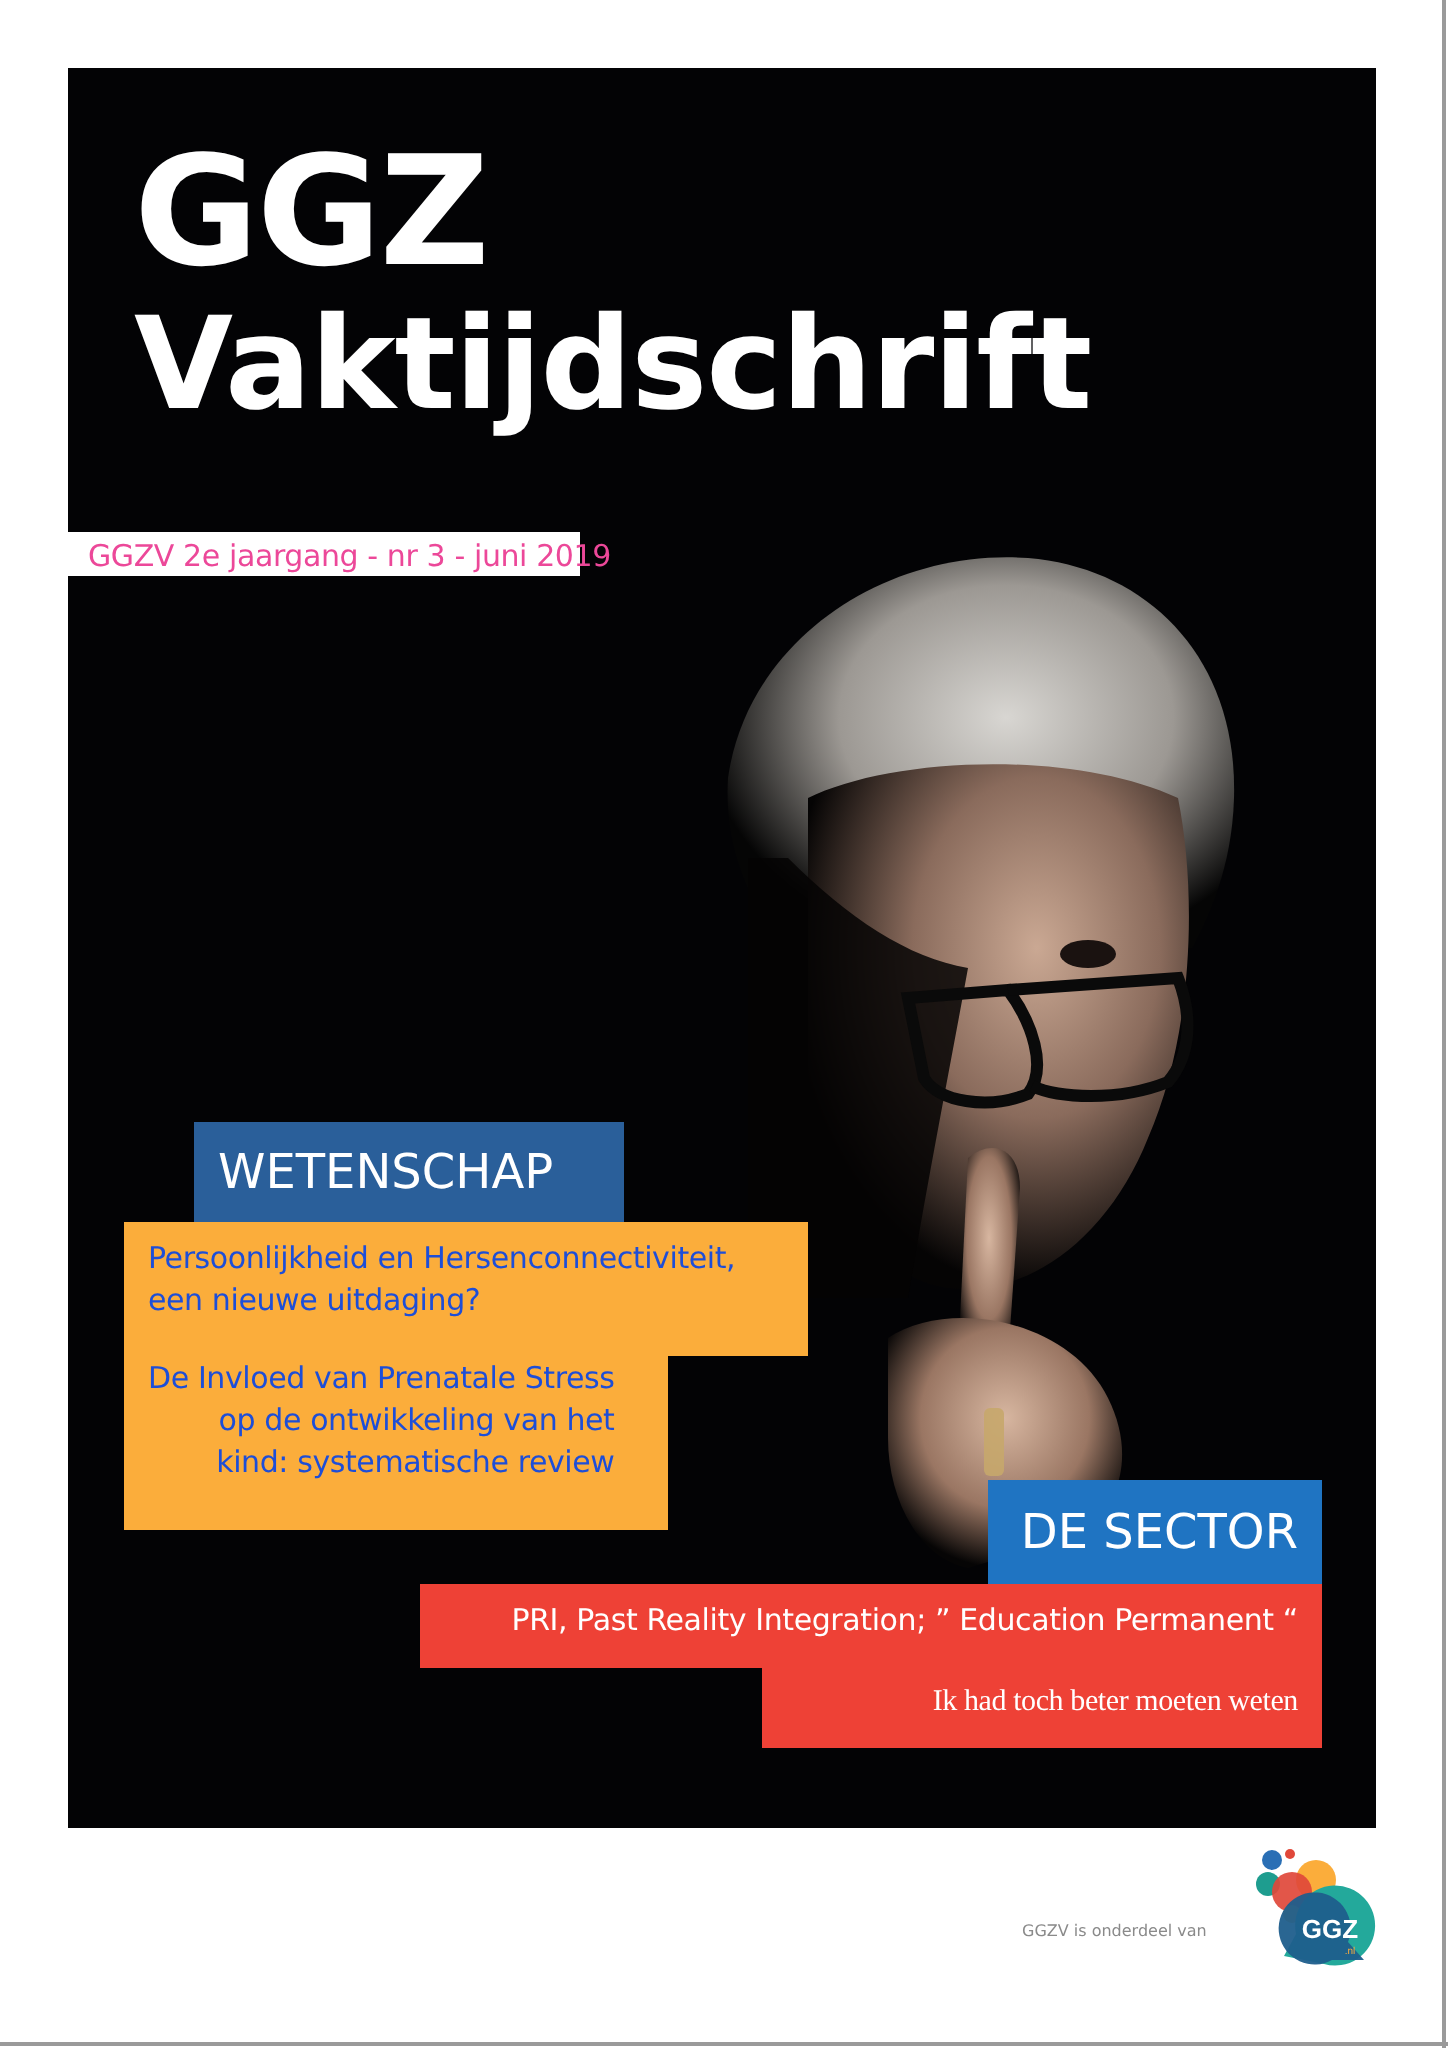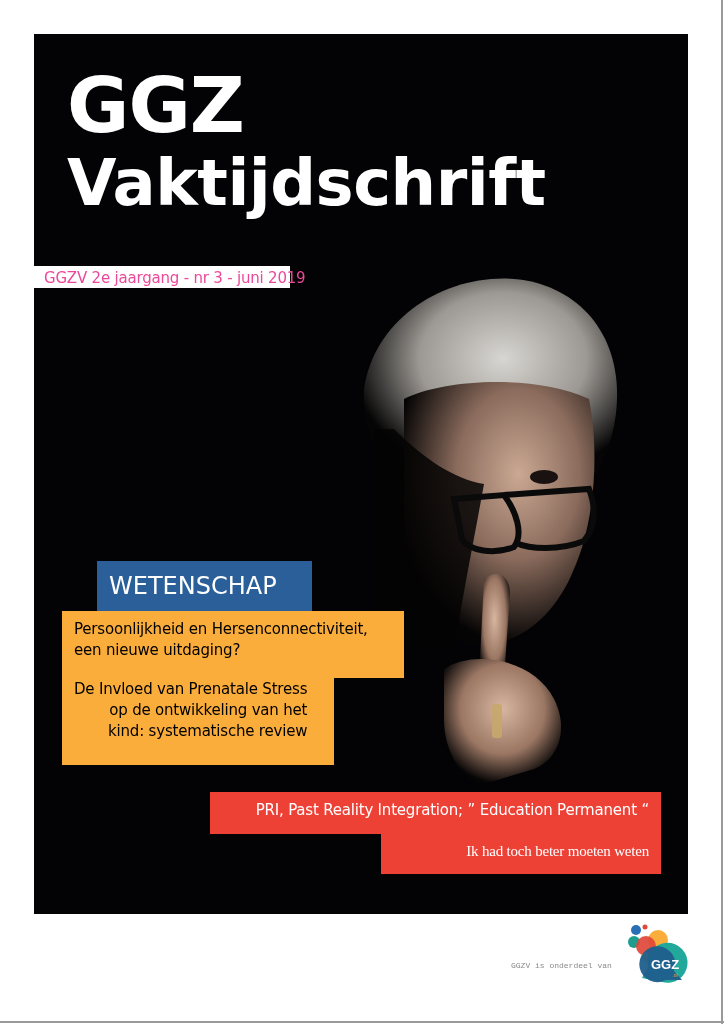--- a/index.html
+++ b/index.html
@@ -21,33 +21,33 @@
 
     
     .portrait { position: absolute; left: 300px; top: 215px; width: 300px; height: 560px; }
 
     .box { position: absolute; color: #ffffff; box-sizing: border-box; }
     .sec-wetenschap { left: 28px; top: 527px; width: 215px; height: 50px; background: #2a5f9a; margin-left: 35px; }
     .sec-wetenschap span { position: absolute; left: 12px; top: 11px; font-size: 24px; letter-spacing: 0px; white-space: nowrap; }
 
     .orange1 { left: 28px; top: 577px; width: 342px; height: 67px; background: #fbad3b; }
     .orange2 { left: 28px; top: 644px; width: 272px; height: 87px; background: #fbad3b; }
-    .art-text { position: absolute; left: 12px; font-size: 15px; line-height: 21px; color: #000000; white-space: pre-line; letter-spacing: -0.2px; }
+    .art-text { position: absolute; left: 12px; font-size: 15px; line-height: 21px; color: #1d4ed8; white-space: pre-line; letter-spacing: -0.2px; }
     .orange1 .art-text { top: 8px; }
     .orange2 .art-text { top: 1px; text-align: right; }
 
     .sec-sector { left: 460px; top: 706px; width: 167px; height: 52px; background: #1f74c2; }
     .sec-sector span { position: absolute; right: 12px; top: 12px; font-size: 24px; white-space: nowrap; }
 
     .red1 { left: 176px; top: 758px; width: 451px; height: 42px; background: #ee4136; }
     .red2 { left: 347px; top: 800px; width: 280px; height: 40px; background: #ee4136; font-family: Liberation Serif, serif; }
     .red-text { position: absolute; right: 12px; top: 9px; font-size: 15px; white-space: nowrap; letter-spacing: -0.2px; }
     .red2 .red-text { top: 9px; }
 
-    .footer-note { position: absolute; left: 511px; top: 961px; font-size: 8px; color: #8a8a8a; white-space: nowrap; font-family: Liberation Mono, monospace; }
+    .footer-note { position: absolute; left: 511px; top: 961px; font-size: 8px; color: #8a8a8a; white-space: nowrap; }
     .logo { position: absolute; left: 622px; top: 920px; width: 72px; height: 72px; }
   </style>
 </head>
 <body>
 
 <div class="page-edge-right"></div>
 <div class="page-edge-bottom"></div>
 
 <div class="cover">
 
@@ -99,20 +99,23 @@
   <div class="box orange1">
     <span class="art-text">Persoonlijkheid en Hersenconnectiviteit,
 een nieuwe uitdaging?</span>
   </div>
   <div class="box orange2">
     <span class="art-text">De Invloed van Prenatale Stress
 op de ontwikkeling van het
 kind: systematische review</span>
   </div>
 
+  <div class="box sec-sector">
+    <span>DE SECTOR</span>
+  </div>
   <div class="box red1">
     <span class="red-text">PRI, Past Reality Integration;  ” Education Permanent “</span>
   </div>
   <div class="box red2">
     <span class="red-text">Ik had toch beter moeten weten</span>
   </div>
 </div>
 
 <div class="footer-note">GGZV is onderdeel van</div>
 

